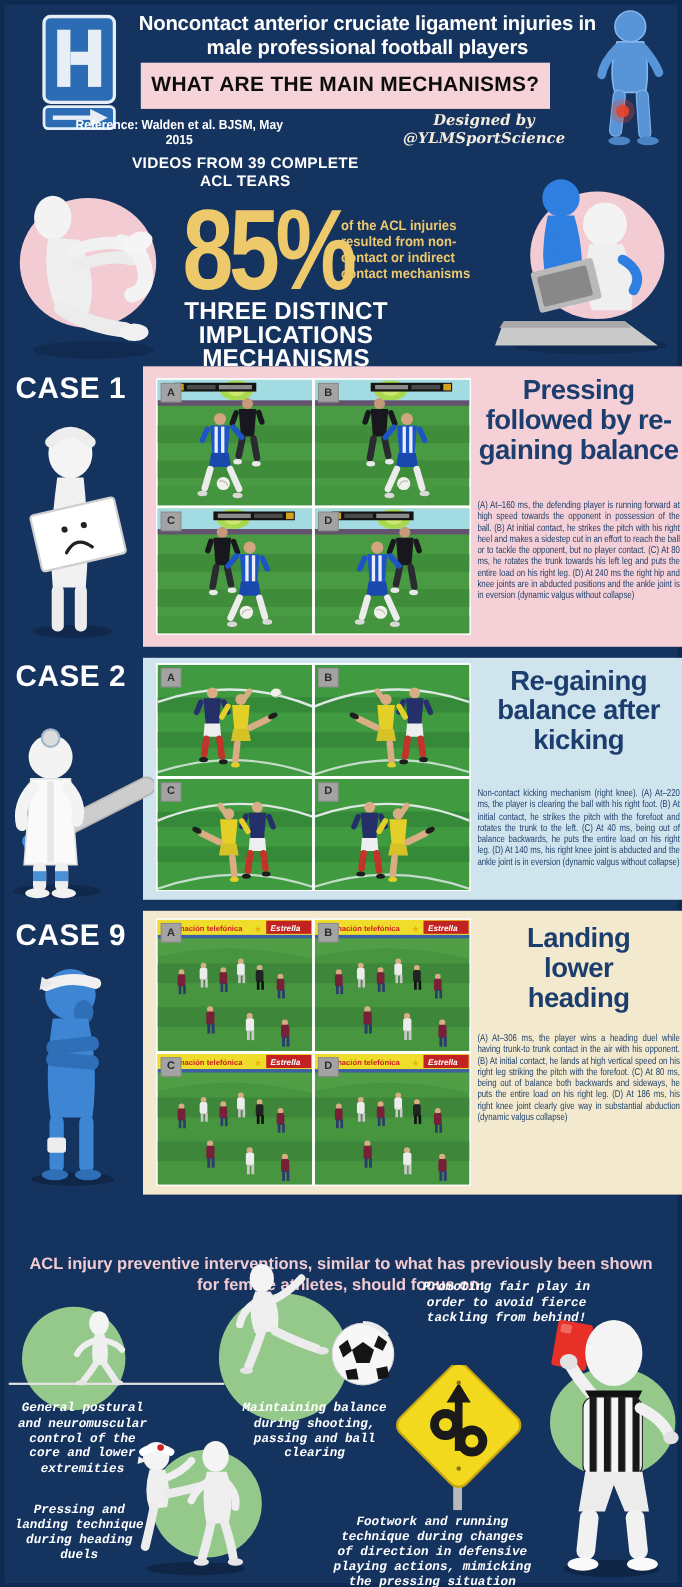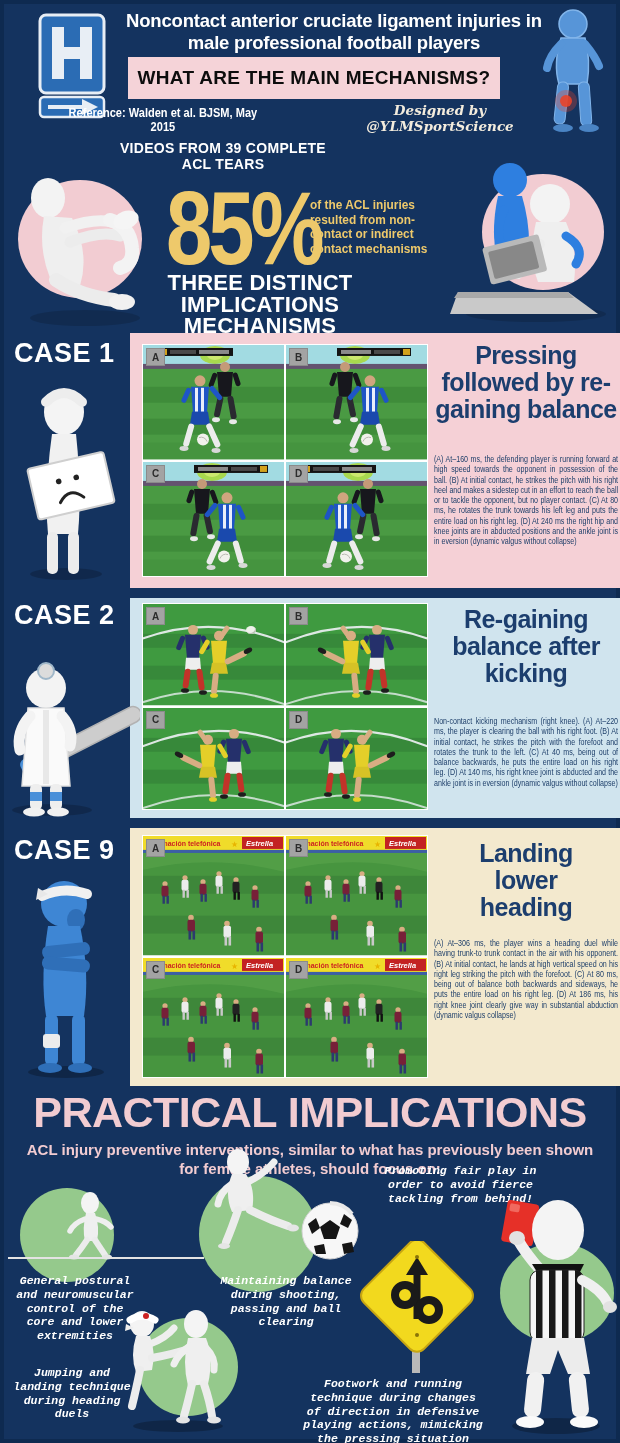--- a/index.html
+++ b/index.html
@@ -416,21 +416,20 @@
     <div class="fr">
       <span class="flab">D</span>
       <svg viewBox="0 0 141 120" preserveAspectRatio="none">
           <use href="#sc3"></use>
         </svg>
     </div>
   </div>
   <div id="t3" class="abs ctitle">Landing lower heading</div>
   <div id="b3" class="abs cbody">(A) At–306 ms, the player wins a heading duel while having trunk-to trunk contact in the air with his opponent. (B) At initial contact, he lands at high vertical speed on his right leg striking the pitch with the forefoot. (C) At 80 ms, being out of balance both backwards and sideways, he puts the entire load on his right leg. (D) At 186 ms, his right knee joint clearly give way in substantial abduction (dynamic valgus collapse)</div>
 
-  <div id="ptitle" class="abs">PRACTICAL IMPLICATIONS</div>
   <div id="psub" class="abs">ACL injury preventive interventions, similar to what has previously been shown for female athletes, should focus on:</div>
 
   <div id="gc1" class="abs gc"></div>
   <div id="rope" class="abs"></div>
   <svg id="walkfig" class="abs" viewBox="0 0 80 70">
     <ellipse cx="42" cy="12" rx="9" ry="11" fill="#f4f4f4"></ellipse>
     <path d="M38,22 Q34,38 37,50 L49,50 Q52,36 47,22 Z" fill="#efefef"></path>
     <path d="M37,28 Q26,32 22,40" stroke="#efefef" stroke-width="5.5" stroke-linecap="round" fill="none"></path>
     <path d="M48,28 Q58,30 63,36" stroke="#efefef" stroke-width="5.5" stroke-linecap="round" fill="none"></path>
     <path d="M39,49 Q33,58 28,64" stroke="#ececec" stroke-width="6" stroke-linecap="round" fill="none"></path>
@@ -477,21 +476,21 @@
     <path d="M32,72 Q28,92 24,108" stroke="#ececec" stroke-width="8" stroke-linecap="round" fill="none"></path>
     <ellipse cx="88" cy="26" rx="12" ry="14" fill="#f4f4f4"></ellipse>
     <path d="M80,40 Q74,64 80,88 L100,86 Q106,60 98,40 Z" fill="#efefef"></path>
     <path d="M82,48 Q70,56 66,66" stroke="#efefef" stroke-width="7" stroke-linecap="round" fill="none"></path>
     <path d="M98,50 Q108,60 106,72" stroke="#efefef" stroke-width="7" stroke-linecap="round" fill="none"></path>
     <path d="M84,86 Q80,104 76,118" stroke="#ececec" stroke-width="8" stroke-linecap="round" fill="none"></path>
     <path d="M96,86 Q102,104 104,118" stroke="#ececec" stroke-width="8" stroke-linecap="round" fill="none"></path>
     <ellipse cx="75" cy="122" rx="7" ry="3.5" fill="#e5e5e5"></ellipse>
     <ellipse cx="106" cy="122" rx="7" ry="3.5" fill="#e5e5e5"></ellipse>
   </svg>
-  <div id="cap3" class="abs cap">Jumping and landing technique during heading duels</div>
+  <div id="cap3" class="abs cap">Pressing and landing technique during heading duels</div>
 
   <svg id="signfig" class="abs" viewBox="0 0 127 132">
     <rect x="59" y="90" width="8" height="42" fill="#b9b9b9"></rect>
     <rect x="22" y="12" width="85" height="85" rx="10" transform="rotate(45 64 54)" fill="#f2d91e" stroke="#c7a512" stroke-width="2"></rect>
     <g transform="translate(64,56)">
       <rect x="-3.5" y="-26" width="7" height="48" fill="#1a1a1a"></rect>
       <polygon points="-11,-22 11,-22 0,-40" fill="#1a1a1a"></polygon>
       <circle cx="-12" cy="-2" r="10" fill="none" stroke="#1a1a1a" stroke-width="8"></circle>
       <circle cx="12" cy="13" r="10" fill="none" stroke="#1a1a1a" stroke-width="8"></circle>
     </g>

